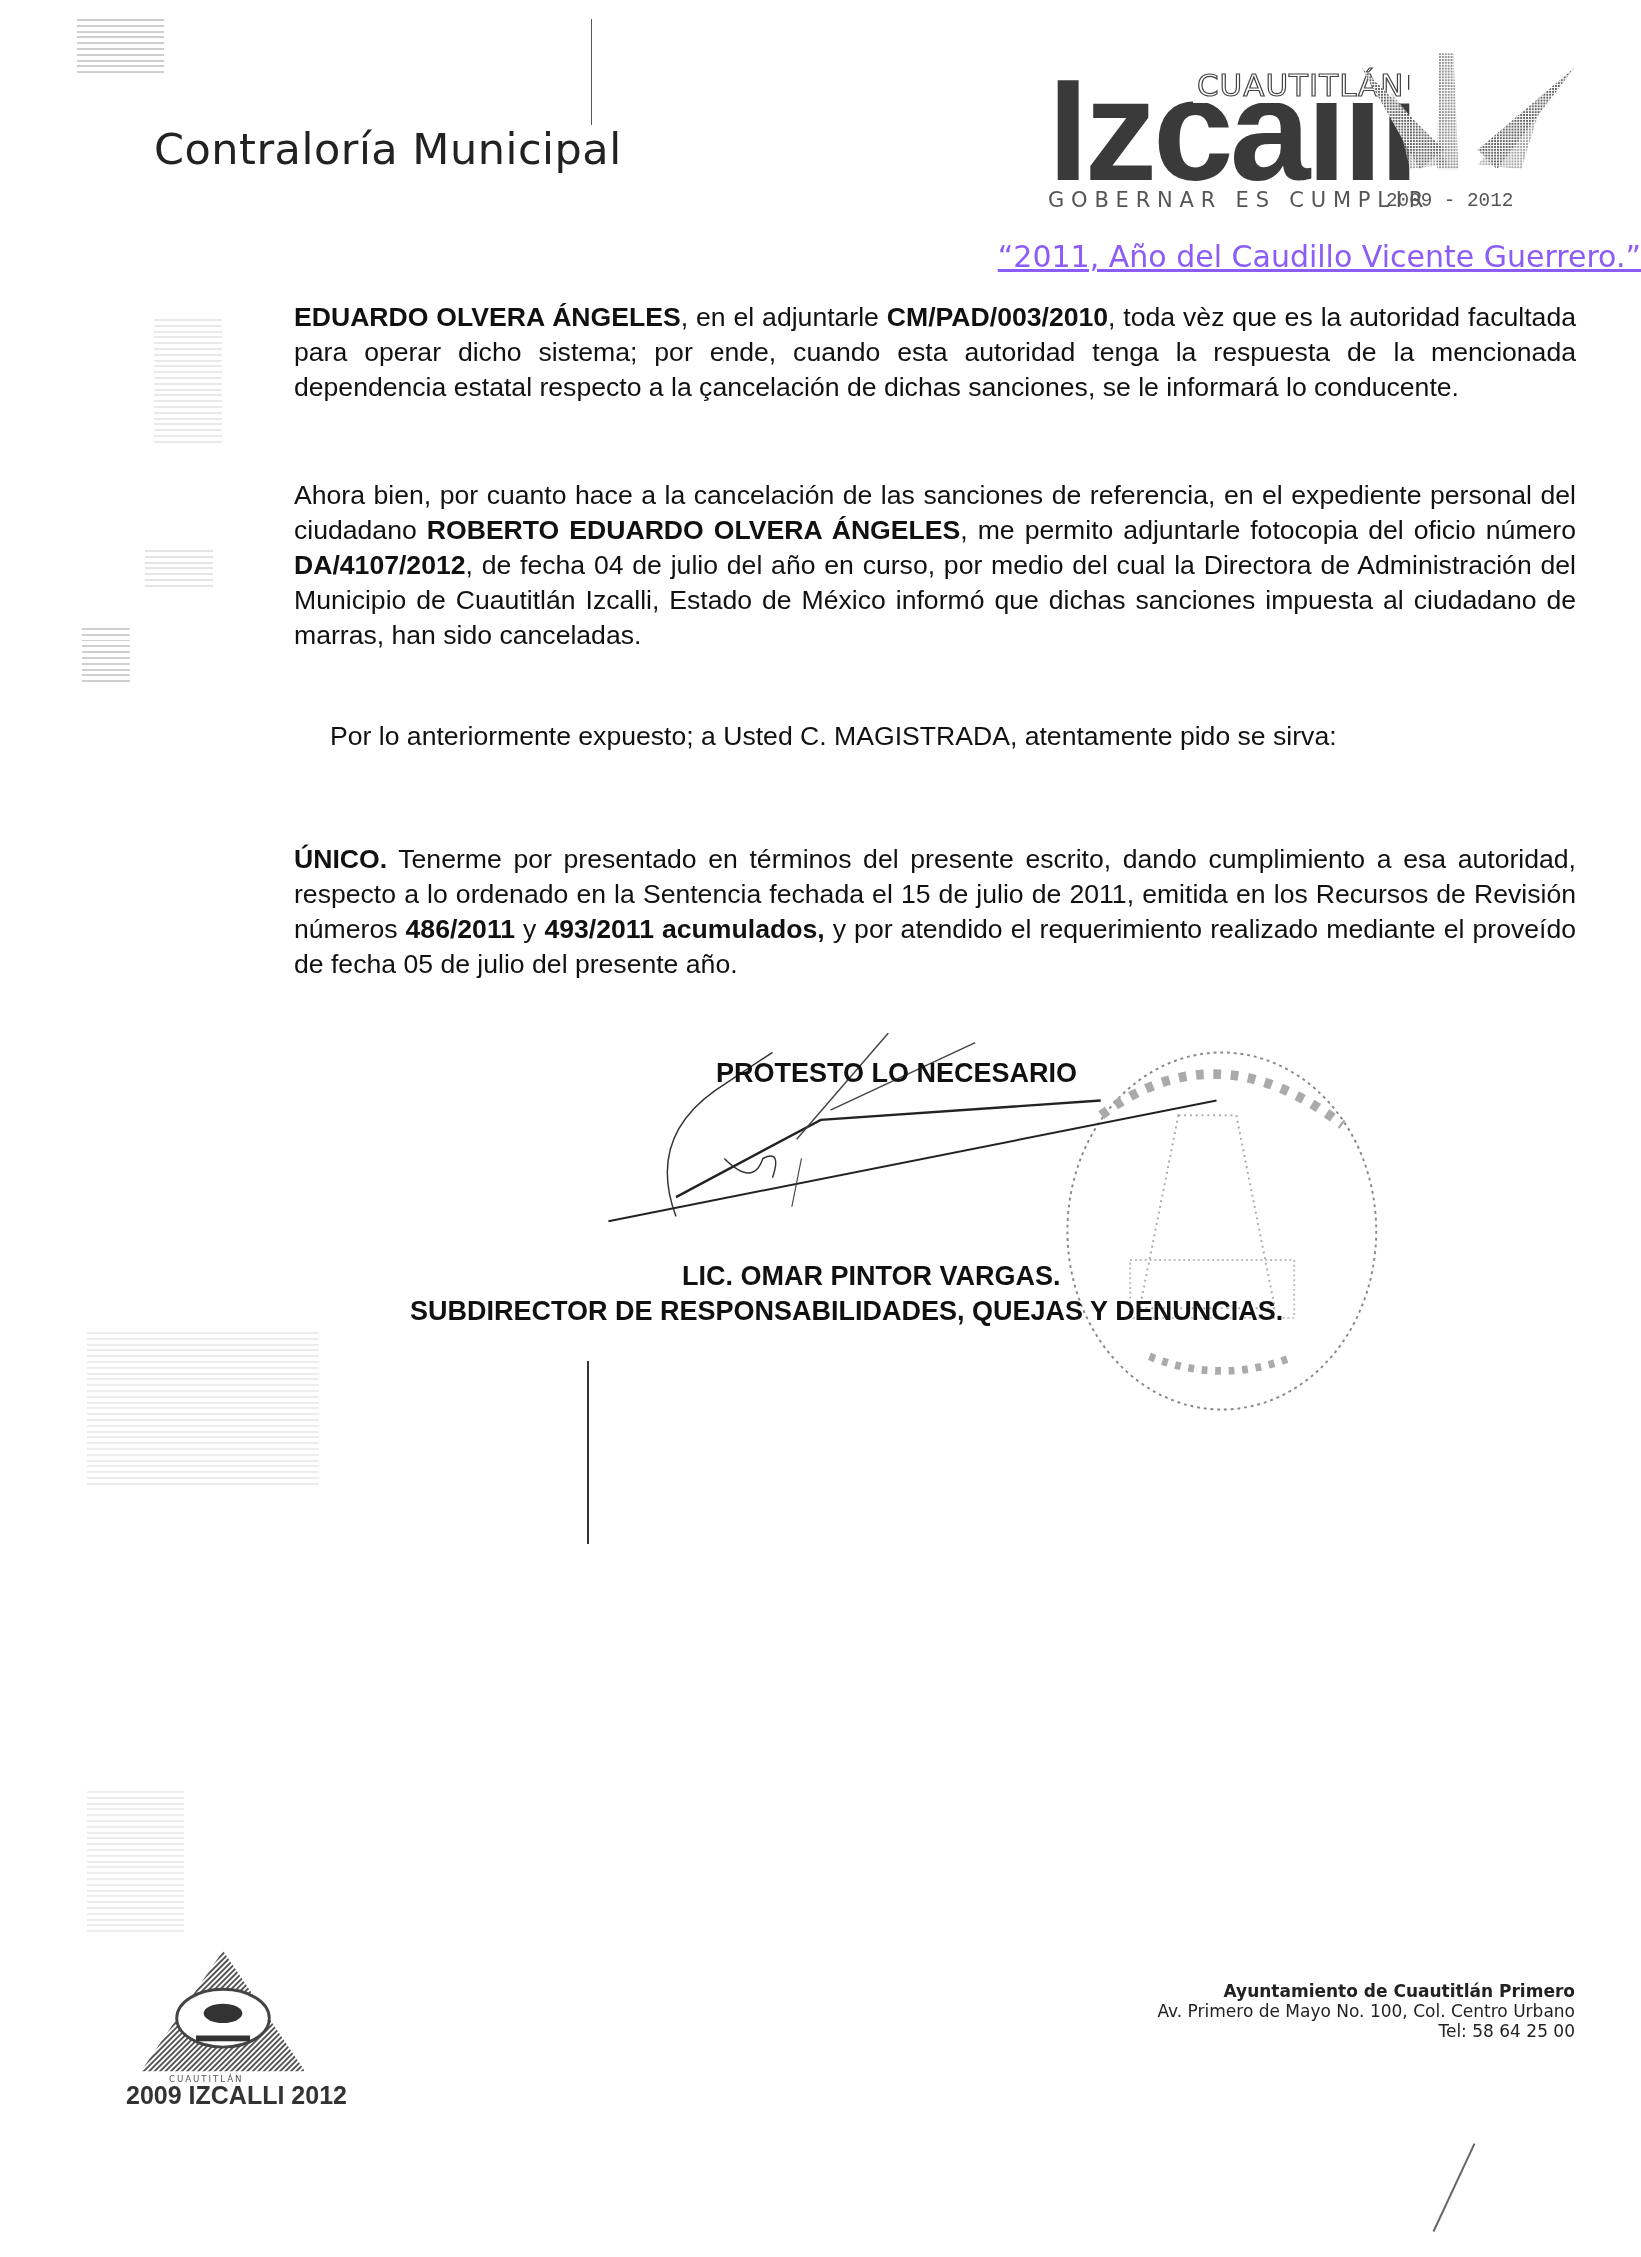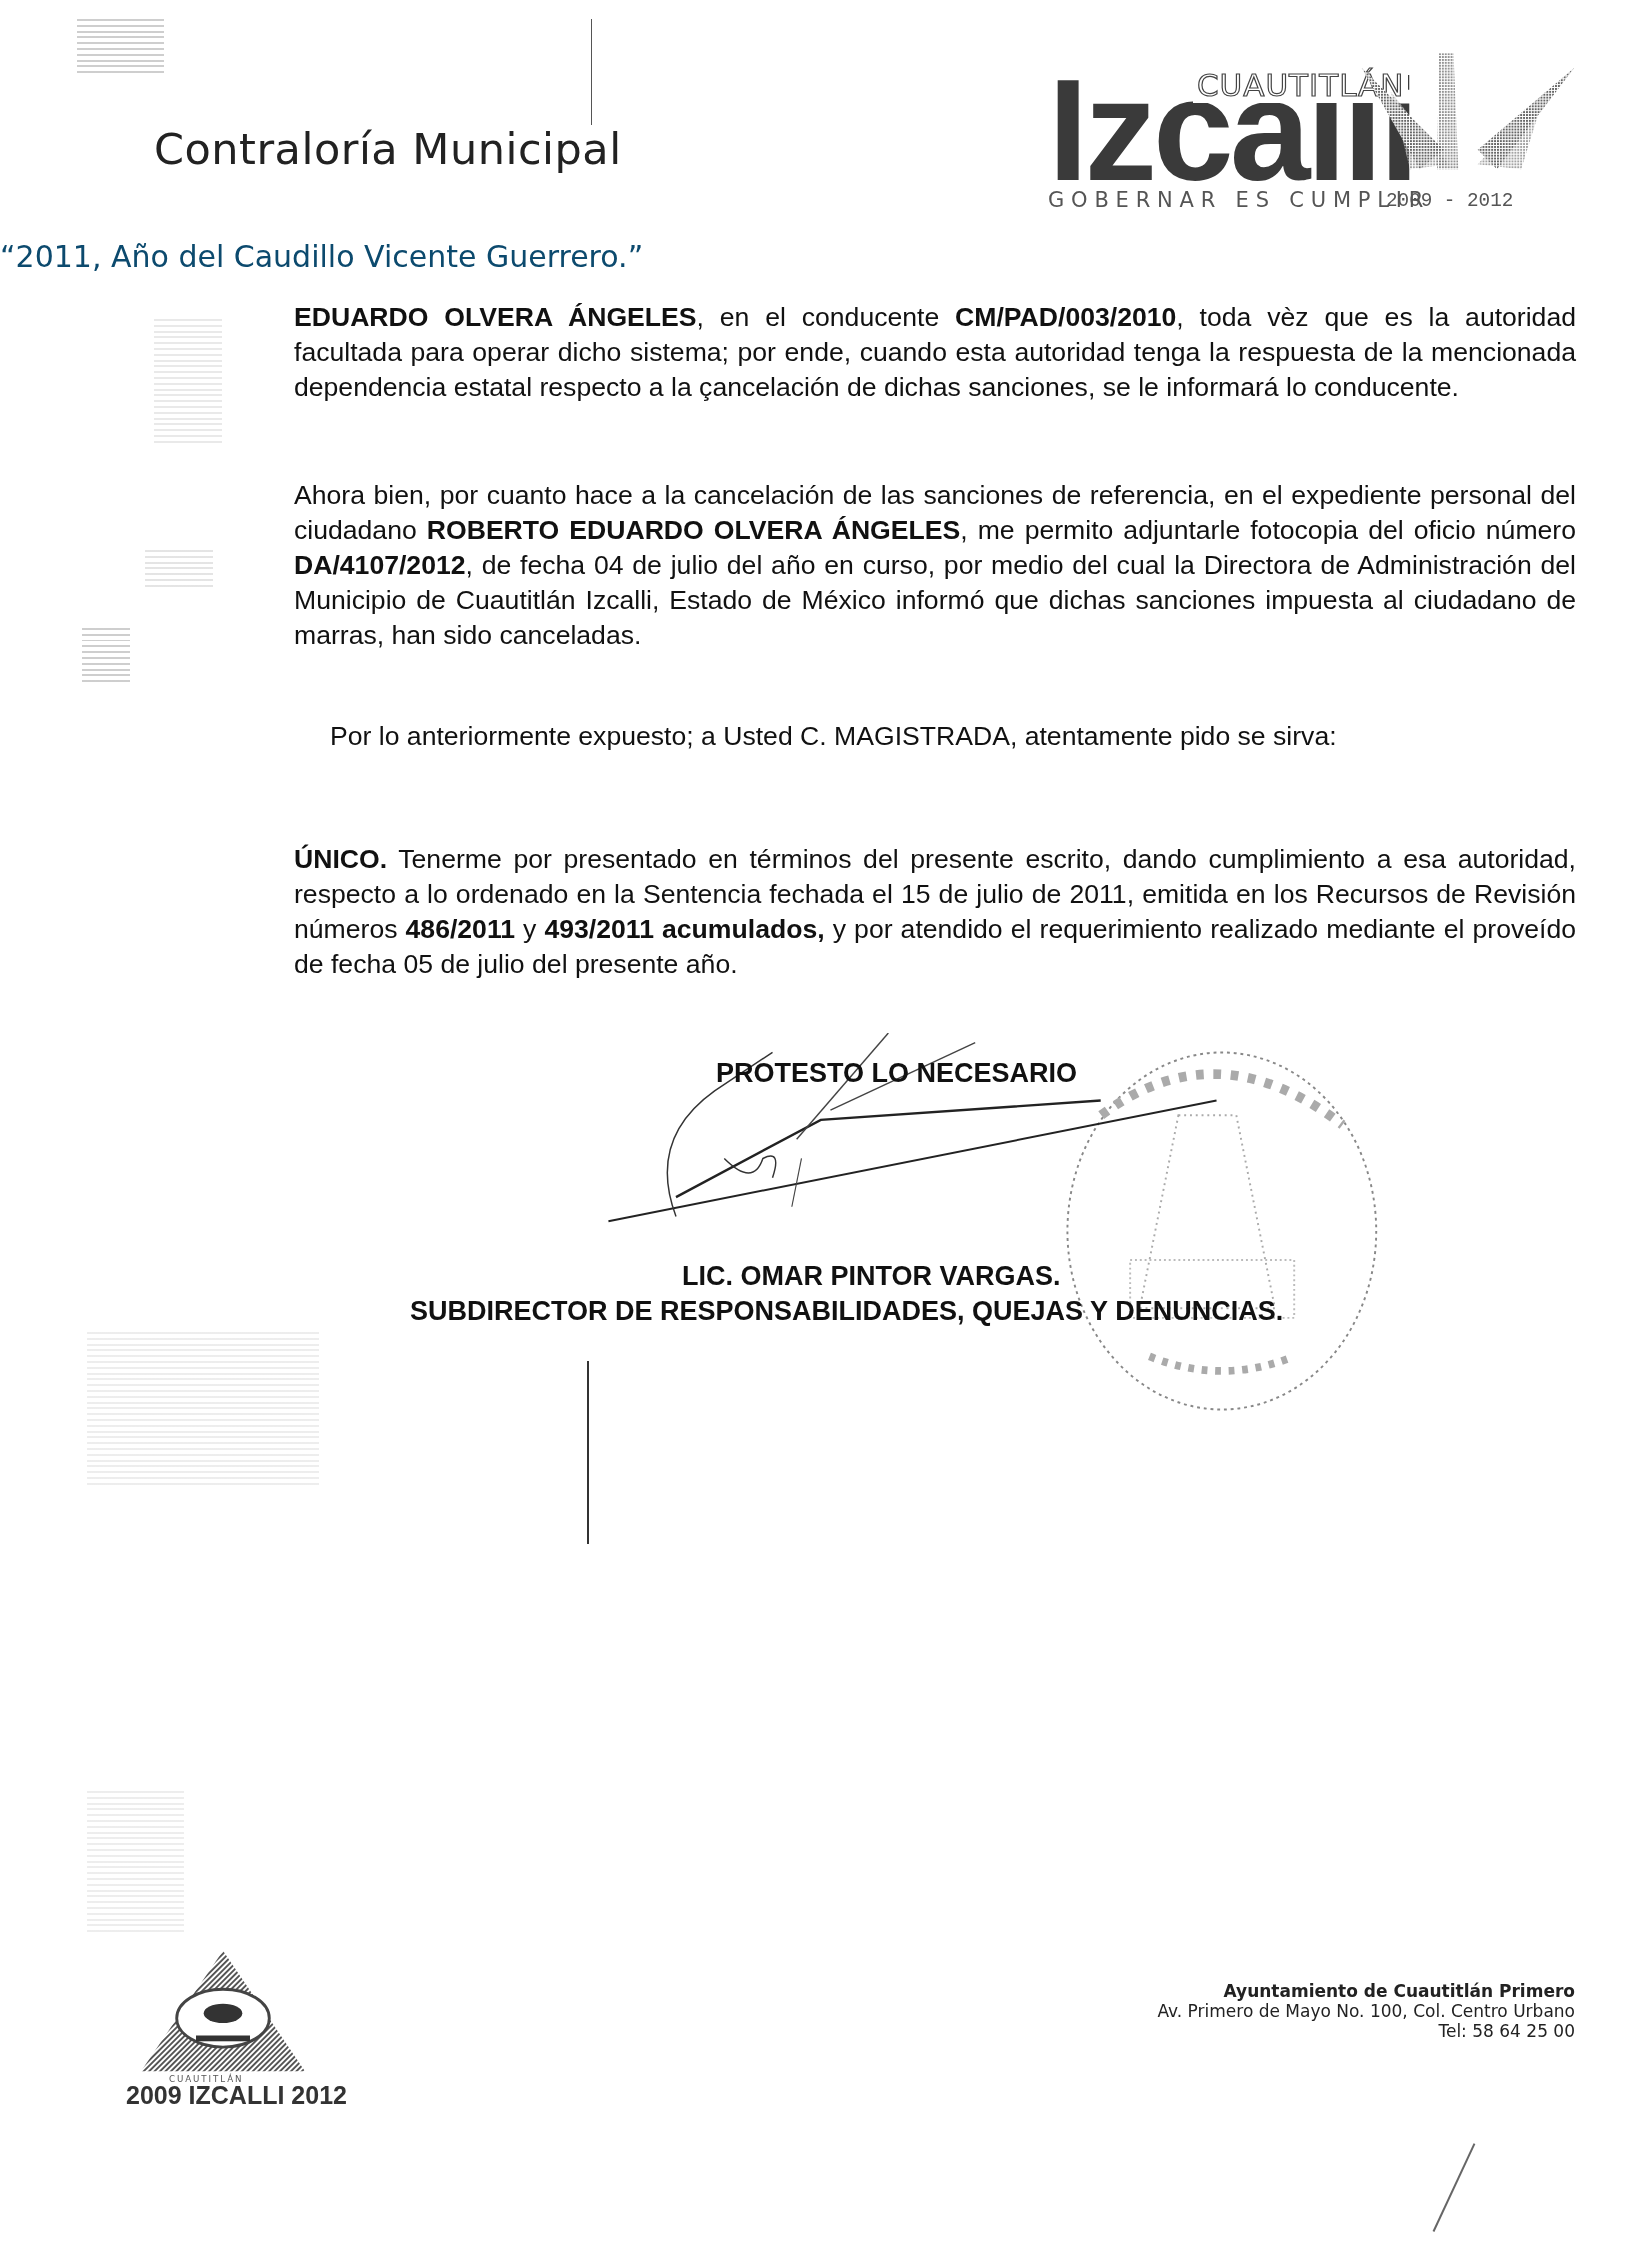--- a/index.html
+++ b/index.html
@@ -9,21 +9,21 @@
     
     .dept-title { left: 154px; top: 124px; font-family: "DejaVu Sans", sans-serif; font-size: 43px; color: #222; letter-spacing: 0.5px; }
     .logo { left: 1048px; top: 53px; width: 541px; height: 174px; }
     .logo-cuau { left: 145px; top: 11.6px; font-family: "DejaVu Sans", sans-serif; font-size: 31px; color: #fff; -webkit-text-stroke: 1.2px #444; letter-spacing: 1px; }
     .logo-izcalli { left: 0px; top: 0px; font-family: "Liberation Sans", sans-serif; font-weight: bold; font-size: 145px; line-height: 154px; color: #3a3a3a; letter-spacing: -3.9px; }
     .logo-slogan { left: 0px; top: 135px; font-family: "DejaVu Sans", sans-serif; font-size: 21px; color: #555; letter-spacing: 6.8px; }
     .logo-years { left: 338px; top: 137px; font-family: Liberation Mono, monospace; font-size: 19.3px; color: #555; }
     .logo-crown { left: 309px; top: 0px; }
     .scan-line-top { left: 591px; top: 19.3px; width: 1px; height: 106px; background: #555; }
 
-    .motto { left: 0; width: 1641px; top: 239px; text-align: left; font-family: "DejaVu Sans", sans-serif; font-size: 30px; color: #0c4a6e; }
+    .motto { left: 0; width: 1641px; top: 239px; text-align: right; font-family: "DejaVu Sans", sans-serif; font-size: 30px; color: #8b5cf6; text-decoration: underline; }
 
     
     .para { left: 294px; width: 1282px; font-family: "Liberation Sans", sans-serif; font-size: 26.6px; line-height: 35px; text-align: justify; color: #111; }
     .para b { font-weight: bold; }
     .p1 { top: 300px; }
     .p2 { top: 478px; }
     .p3 { top: 719px; margin-left: 36px; }
     .p4 { top: 819px; margin-top: 23px; }
 
     
@@ -74,21 +74,21 @@
     <polygon points="10,15 95,100 70,120" fill="url(#dots)"></polygon>
     <polygon points="90,0 105,0 110,120 88,120" fill="url(#dots)" opacity="0.7"></polygon>
     <polygon points="230,15 130,100 150,120" fill="url(#dots)"></polygon>
     <polygon points="40,40 100,115 60,120" fill="url(#dots)" opacity="0.6"></polygon>
     <polygon points="200,40 130,115 175,120" fill="url(#dots)" opacity="0.6"></polygon>
   </svg>
 </div>
 
 <div class="abs motto">“2011, Año del Caudillo Vicente Guerrero.”</div>
 
-<div class="abs para p1"><b>EDUARDO OLVERA ÁNGELES</b><span>, en el conducente </span><b>CM/PAD/003/2010</b><span>, toda vèz que es la autoridad facultada para operar dicho sistema; por ende, cuando esta autoridad tenga la respuesta de la mencionada dependencia estatal respecto a la çancelación de dichas sanciones, se le informará lo conducente.</span></div>
+<div class="abs para p1"><b>EDUARDO OLVERA ÁNGELES</b><span>, en el adjuntarle </span><b>CM/PAD/003/2010</b><span>, toda vèz que es la autoridad facultada para operar dicho sistema; por ende, cuando esta autoridad tenga la respuesta de la mencionada dependencia estatal respecto a la çancelación de dichas sanciones, se le informará lo conducente.</span></div>
 
 <div class="abs para p2"><span>Ahora bien, por cuanto hace a la cancelación de las sanciones de referencia, en el expediente personal del ciudadano </span><b>ROBERTO EDUARDO OLVERA ÁNGELES</b><span>, me permito adjuntarle fotocopia del oficio número </span><b>DA/4107/2012</b><span>, de fecha 04 de julio del año en curso, por medio del cual la Directora de Administración del Municipio de Cuautitlán Izcalli, Estado de México informó que dichas sanciones impuesta al ciudadano de marras, han sido canceladas.</span></div>
 
 <div class="abs para p3">Por lo anteriormente expuesto; a Usted C. MAGISTRADA, atentamente pido se sirva:</div>
 
 <div class="abs para p4"><b>ÚNICO.</b><span> Tenerme por presentado en términos del presente escrito, dando cumplimiento a esa autoridad, respecto a lo ordenado en la Sentencia fechada el 15 de julio de 2011, emitida en los Recursos de Revisión números </span><b>486/2011</b><span> y </span><b>493/2011 acumulados,</b><span> y por atendido el requerimiento realizado mediante el proveído de fecha 05 de julio del presente año.</span></div>
 
 <svg class="abs seal" viewBox="0 0 360 400">
   <ellipse cx="185" cy="200" rx="160" ry="185" fill="none" stroke="#888" stroke-width="2" stroke-dasharray="3 4"></ellipse>
   <path d="M60,80 Q180,-10 310,90" fill="none" stroke="#aaa" stroke-width="10" stroke-dasharray="8 10"></path>

